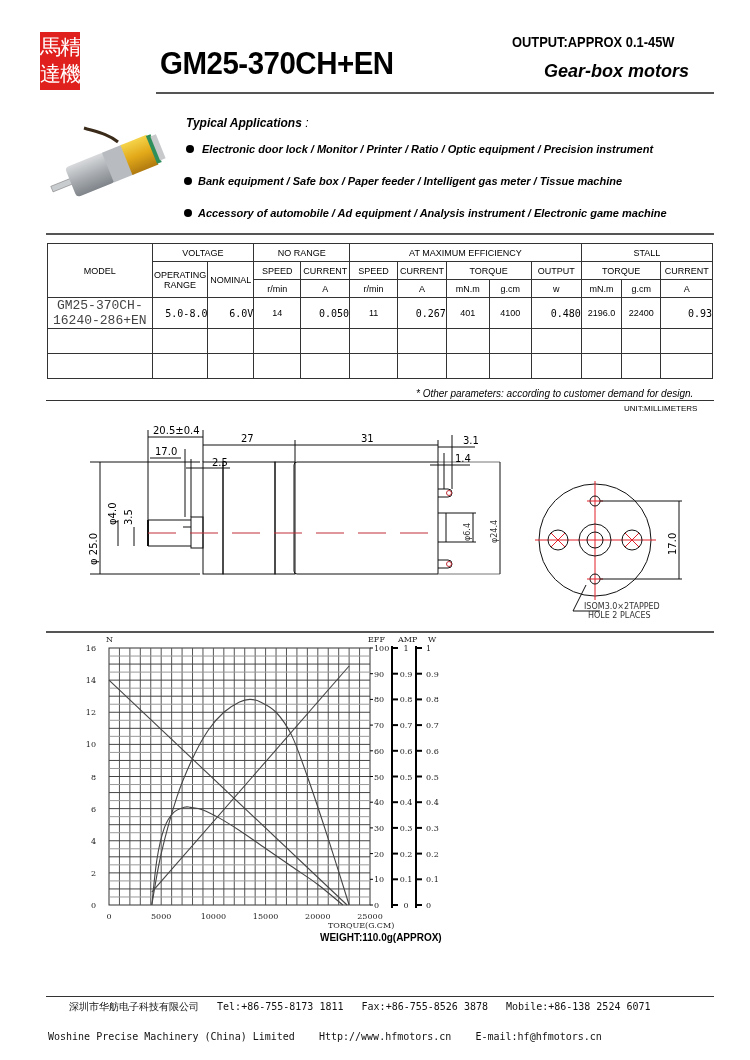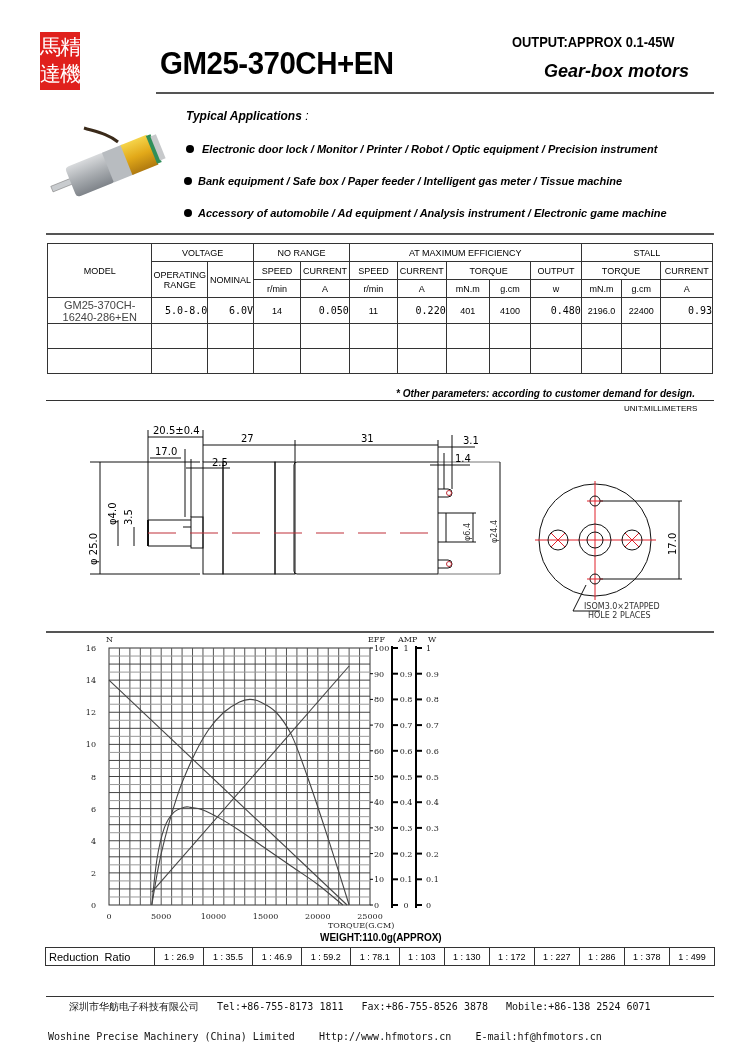--- a/index.html
+++ b/index.html
@@ -6,31 +6,31 @@
   body { width:750px; height:1060px; position:relative; overflow:hidden; font-family:"Liberation Sans", sans-serif; color:#000; }
   .abs { position:absolute; }
   
   .logo { left:40px; top:32px; width:40px; height:58px; background:#e0201c; color:#fff; font-family:"DejaVu Serif", serif; font-size:21px; line-height:27px; display:grid; grid-template-columns:20px 20px; text-align:center; padding:2px 0; box-sizing:border-box; }
   .logo span { display:block; }
   .title { left:160px; top:46px; font-size:31px; font-weight:bold; letter-spacing:-0.5px; transform:scaleX(0.95); transform-origin:left; }
   .output { left:512px; top:34px; font-size:14px; font-weight:bold; transform:scaleX(0.92); transform-origin:left; }
   .subtitle { left:544px; top:61px; font-size:18px; font-weight:bold; font-style:italic; }
   .rule { height:2px; background:#555; }
   
-  .apps-title { left:186px; top:109px; font-size:12px; font-weight:bold; font-style:italic; }
+  .apps-title { left:186px; top:116px; font-size:12px; font-weight:bold; font-style:italic; }
   .apps-title .colon { font-weight:normal; }
   .app-item { font-size:11px; font-weight:bold; font-style:italic; white-space:nowrap; }
   .bullet { display:inline-block; width:8px; height:8px; border-radius:50%; background:#000; margin-right:6px; vertical-align:0px; }
   
   table { border-collapse:collapse; }
   .spec { left:47px; top:243px; width:666px; font-size:9px; text-align:center; }
   .spec td { border:1px solid #333; padding:0; height:17px; }
-  .spec .model-cell { font-family:Liberation Sans, sans-serif; font-size:11px; color:#444; }
+  .spec .model-cell { font-family:Liberation Mono, monospace; font-size:13px; color:#444; }
   .spec .v { font-family:"DejaVu Sans Mono", monospace; font-size:10px;text-align:right; }
-  .note { left:396px; top:388px; font-size:10px; font-weight:bold; font-style:italic; }
+  .note { left:416px; top:388px; font-size:10px; font-weight:normal; font-style:italic; }
   .unit { left:624px; top:404px; font-size:8px; }
   
   .dwg-text { font-family:"DejaVu Sans", sans-serif; font-size:10px; fill:#000; }
   .dwg-small { font-family:"DejaVu Sans", sans-serif; font-size:8px; fill:#333; }
   
   .ctext { font-family:"DejaVu Serif", serif; font-size:8px; fill:#222; }
   
   .weight { left:320px; top:932px; font-size:10px; font-weight:bold;text-align:right; }
   .ratio { left:45px; top:947px; width:670px; font-size:9px; text-align:center; }
   .ratio td { border:1px solid #333; height:17px; padding:0; }
@@ -73,21 +73,21 @@
     <rect x="86" y="28" width="28" height="32" fill="url(#gold)"></rect>
     <rect x="113" y="29" width="5" height="30" fill="#2f8f5a"></rect>
     <rect x="117" y="31" width="6" height="26" fill="#c7c9cb"></rect>
   </g>
 </svg>
 
 <div class="abs apps-title">
   <span>Typical Applications</span><span class="colon"> :</span>
 </div>
 <div class="abs app-item" style="left:186px; top:143px;">
-  <span class="bullet"></span><span style="margin-left:2px">Electronic door lock  /  Monitor / Printer / Robot / Optic equipment / Precision instrument</span>
+  <span class="bullet"></span><span style="margin-left:2px">Electronic door lock  /  Monitor / Printer / Ratio / Optic equipment / Precision instrument</span>
 </div>
 <div class="abs app-item" style="left:184px; top:175px;">
   <span class="bullet"></span><span>Bank equipment / Safe box / Paper feeder / Intelligent gas meter / Tissue machine</span>
 </div>
 <div class="abs app-item" style="left:184px; top:207px;">
   <span class="bullet"></span><span>Accessory of automobile / Ad equipment / Analysis instrument / Electronic game machine</span>
 </div>
 <div class="abs rule" style="left:46px; top:233px; width:668px;"></div>
 
 <table class="abs spec">
@@ -138,21 +138,21 @@
     <td>g.cm</td>
     <td>A</td>
   </tr>
   <tr style="height:26px">
     <td class="model-cell">GM25-370CH-16240-286+EN</td>
     <td class="v">5.0-8.0</td>
     <td class="v">6.0V</td>
     <td>14</td>
     <td class="v">0.050</td>
     <td>11</td>
-    <td class="v">0.220</td>
+    <td class="v">0.267</td>
     <td>401</td>
     <td>4100</td>
     <td class="v">0.480</td>
     <td>2196.0</td>
     <td>22400</td>
     <td class="v">0.93</td>
   </tr>
   <tr style="height:25px">
     <td></td>
         <td></td>
@@ -433,33 +433,18 @@
   <text class="ctext" x="106" y="12">N</text>
   <text class="ctext" x="368" y="12">EFF</text>
   <text class="ctext" x="398" y="12">AMP</text>
   <text class="ctext" x="428" y="12">W</text>
   <text class="ctext" x="328" y="298">TORQUE(G.CM)</text>
 </svg>
 
 <div class="abs weight">WEIGHT:110.0g(APPROX)</div>
 <table class="abs ratio">
   <tbody>
-      <tr id="ratio-row">
-    <td class="lbl">Reduction  Ratio</td>
-  <td>1 : 26.9</td>
-        <td>1 : 35.5</td>
-        <td>1 : 46.9</td>
-        <td>1 : 59.2</td>
-        <td>1 : 78.1</td>
-        <td>1 : 103</td>
-        <td>1 : 130</td>
-        <td>1 : 172</td>
-        <td>1 : 227</td>
-        <td>1 : 286</td>
-        <td>1 : 378</td>
-        <td>1 : 499</td>
-      </tr>
 </tbody>
   </table>
 
 <div class="abs rule" style="left:46px; top:996px; width:668px; height:1px; background:#333;"></div>
 <div class="abs footer" style="top:1000px;margin-left:21px;">深圳市华舫电子科技有限公司   Tel:+86-755-8173 1811   Fax:+86-755-8526 3878   Mobile:+86-138 2524 6071</div>
 <div class="abs footer" style="top:1015px;margin-top:16px;">Woshine Precise Machinery (China) Limited    Http://www.hfmotors.cn    E-mail:hf@hfmotors.cn</div>
 
 </body></html>

